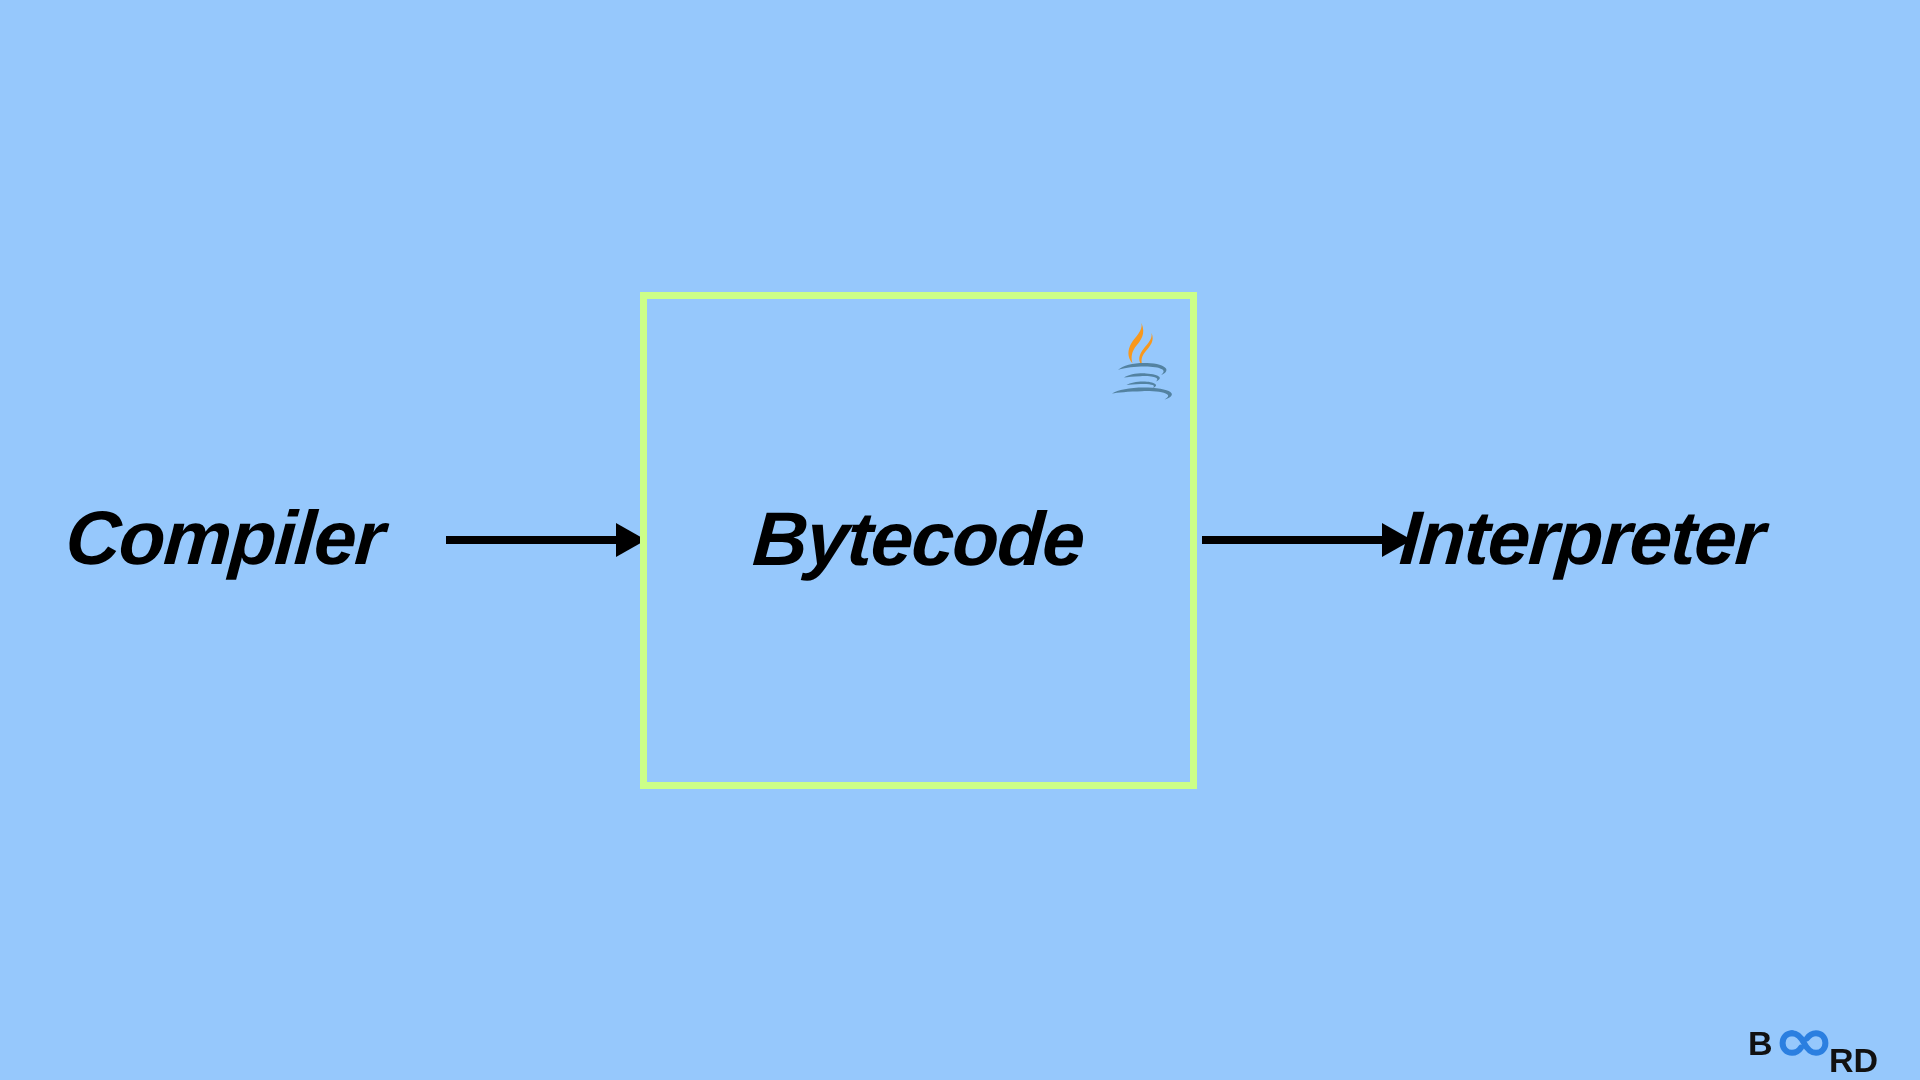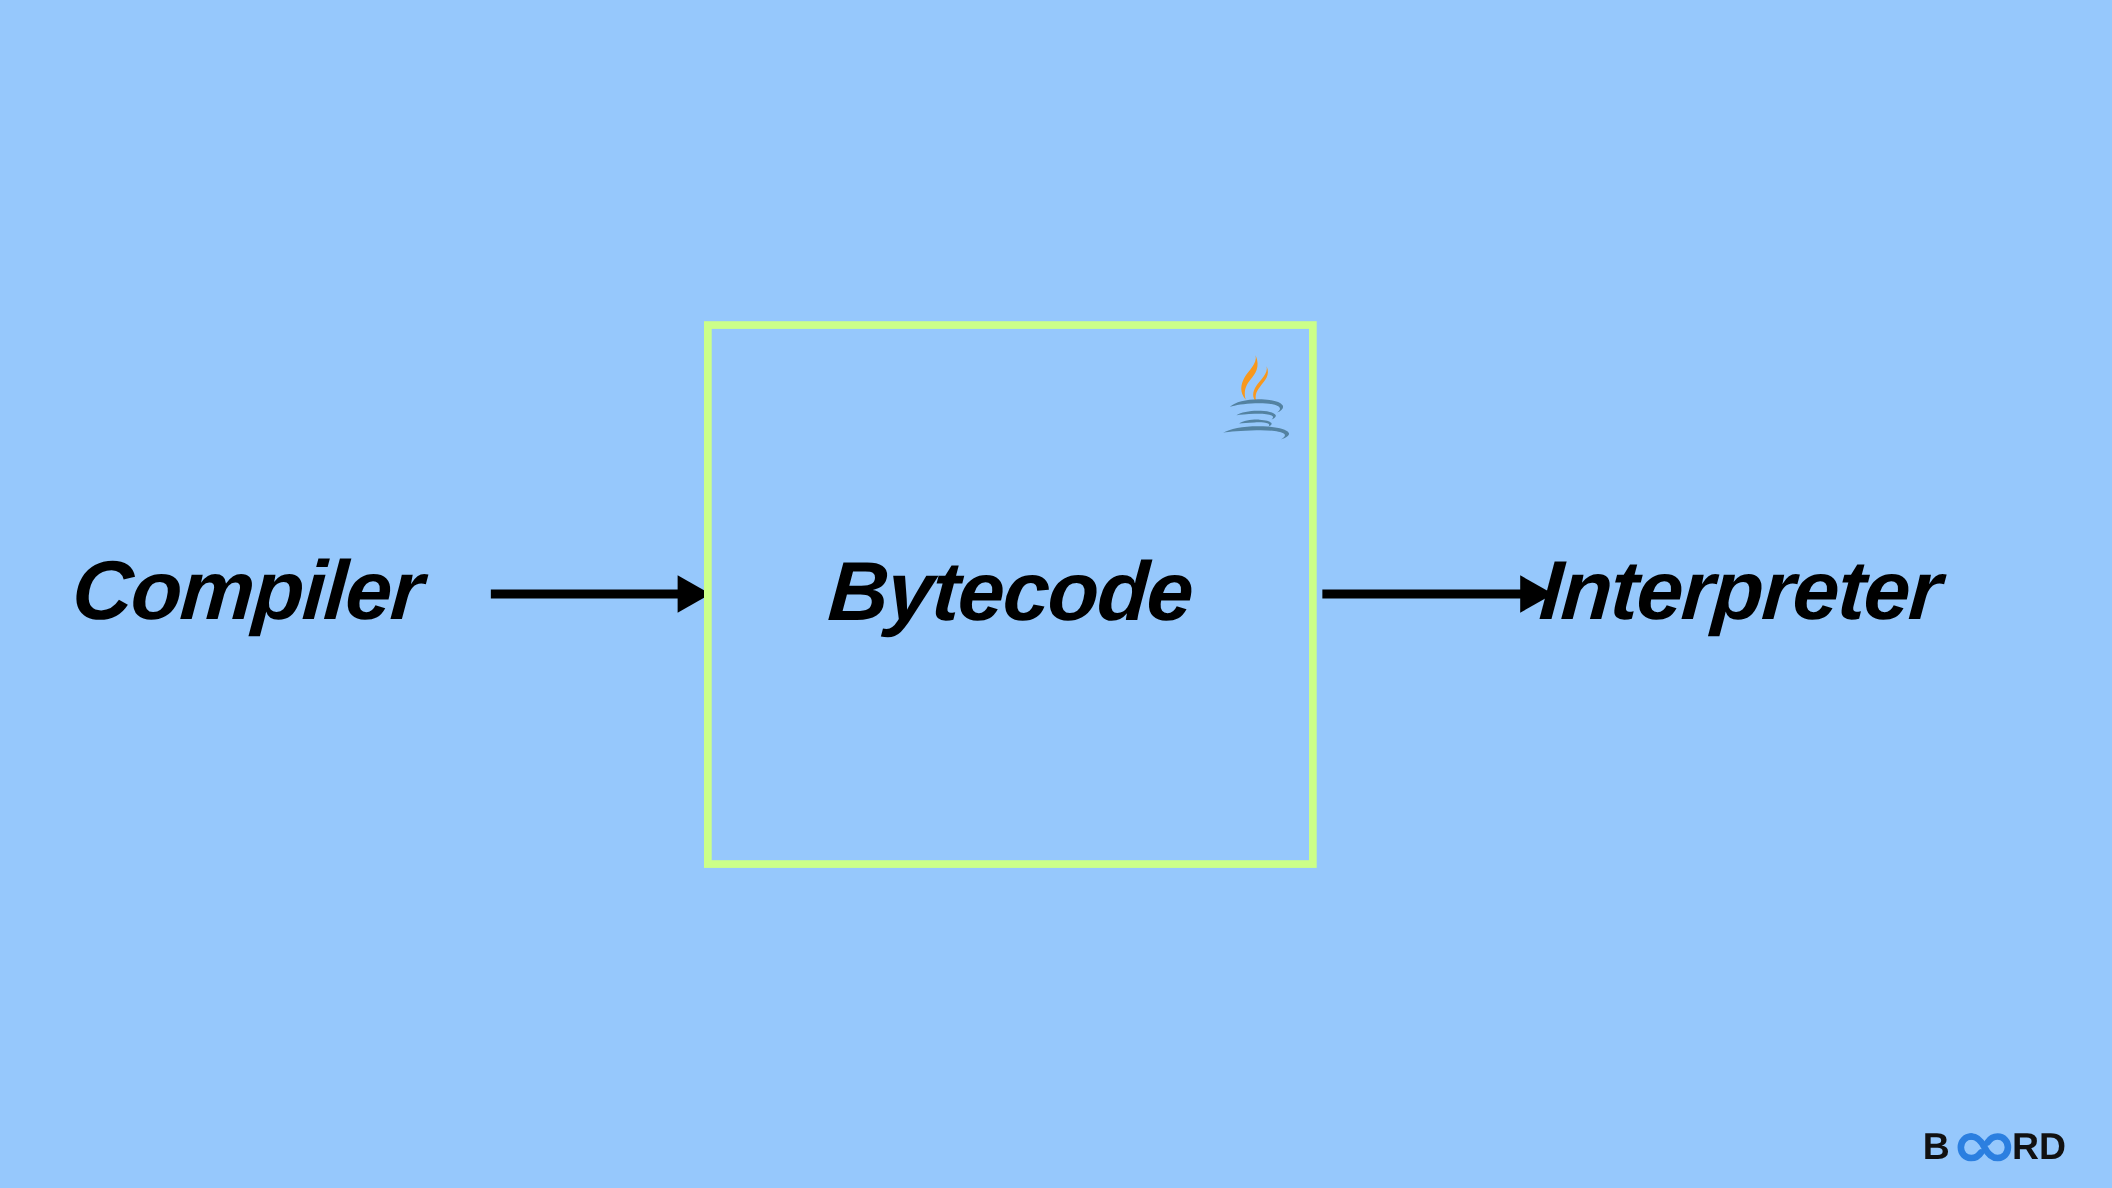--- a/index.html
+++ b/index.html
@@ -183,21 +183,21 @@
     <svg width="210" height="60" viewBox="0 0 210 60" xmlns="http://www.w3.org/2000/svg">
       <line x1="0" y1="30" x2="186" y2="30" stroke="#000000" stroke-width="8"></line>
       <polygon points="180,13 210,30 180,47" fill="#000000"></polygon>
     </svg>
   </div>
 
   <div class="flow-label" id="label-interpreter">Interpreter</div>
 
   <div id="brand-logo">
     <span class="brand-text">B</span>
-    <span class="brand-text" style="left:81px;">RD</span>
+    <span class="brand-text" style="left:81px;margin-top:17px;">RD</span>
     <span class="brand-mark">
       <svg width="50" height="26" viewBox="0 0 50 26" xmlns="http://www.w3.org/2000/svg">
         <path d="M13 3.2 C 19 3.2, 22.5 8, 25 13 C 27.5 18, 31 22.8, 37 22.8
                  C 42.5 22.8, 46.4 18.5, 46.4 13 C 46.4 7.5, 42.5 3.2, 37 3.2
                  C 33 3.2, 30 5.4, 28 8.4" fill="none" stroke="#2b7fe0" stroke-width="6" stroke-linecap="round"></path>
         <path d="M13 3.2 C 7.5 3.2, 3.6 7.5, 3.6 13 C 3.6 18.5, 7.5 22.8, 13 22.8
                  C 17 22.8, 20 20.6, 22 17.6" fill="none" stroke="#2b7fe0" stroke-width="6" stroke-linecap="round"></path>
       </svg>
     </span>
   </div>

